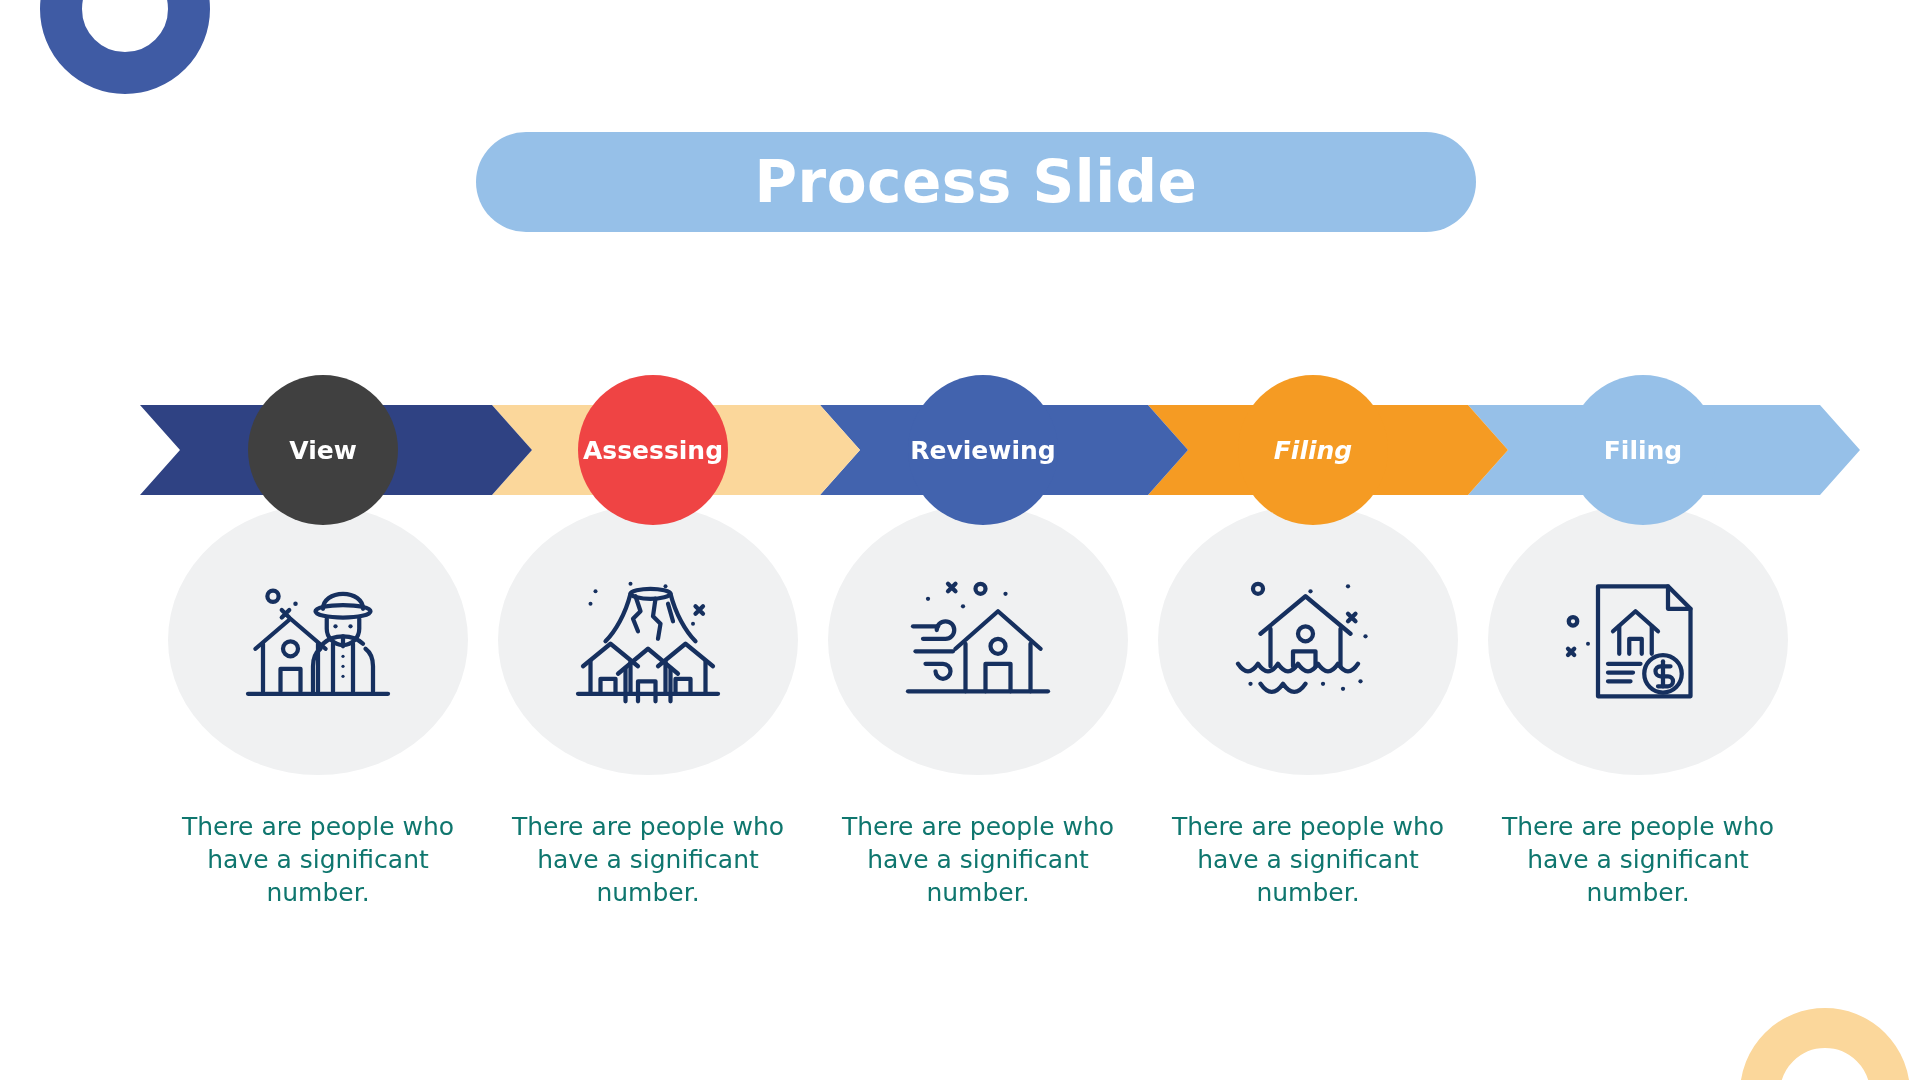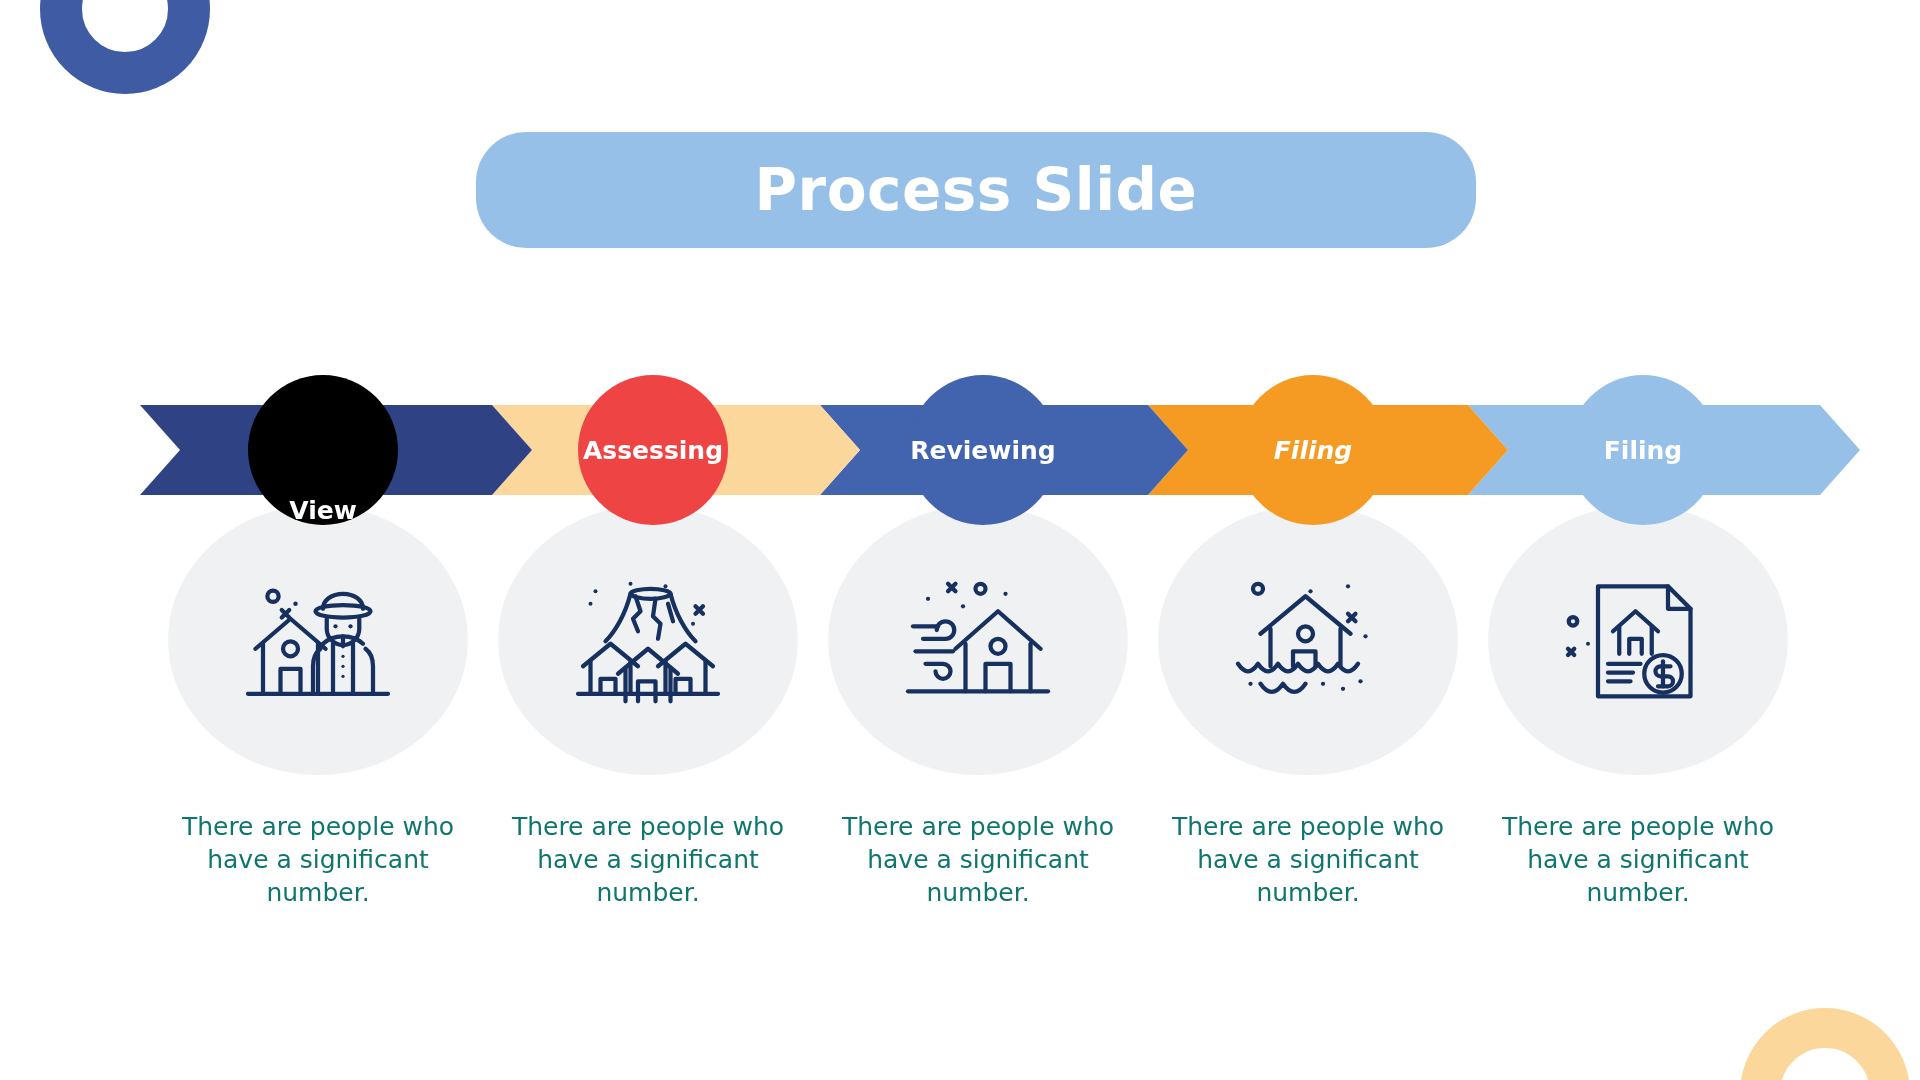--- a/index.html
+++ b/index.html
@@ -21,21 +21,21 @@
   .ring-br {
     left:1740px; top:1008px;
     width:170px; height:170px;
     border:40px solid #FBD79B;
   }
 
   
   .title-pill {
     position:absolute;
     left:476px; top:132px;
-    width:1000px; height:116px;
+    width:1000px; height:100px;
     background:#96C0E8;
     border-radius:50px;
     display:flex; align-items:center; justify-content:center;
   }
   .title-text {
     color:#ffffff;
     font-size:58px;
     font-weight:bold;
     letter-spacing:0.5px;
     line-height:1;
@@ -129,21 +129,21 @@
         </svg>
       </div>
       <div class="chev" style="left: 1468px; z-index: 6;">
         <svg width="392" height="90">
           <path d="M0,0 L352,0 L392,45 L352,90 L0,90 L40,45 Z" fill="#96C0E8"></path>
         </svg>
       </div>
     </div>
 
   <div id="circles">
-      <div class="step-circle" style="left: 248px; background: #000000; z-index: 20; align-items: flex-end;">
+      <div class="step-circle" style="left: 248px; background: #404040; z-index: 20;">
         <span class="step-label">View</span>
       </div>
       <div class="step-circle" style="left: 578px; background: #ef4444; z-index: 20;">
         <span class="step-label">Assessing</span>
       </div>
       <div class="step-circle" style="left: 908px; background: rgb(66, 99, 174); z-index: 20;">
         <span class="step-label">Reviewing</span>
       </div>
       <div class="step-circle" style="left: 1238px; background: rgb(245, 155, 35); z-index: 20; font-style: italic;">
         <span class="step-label">Filing</span>

